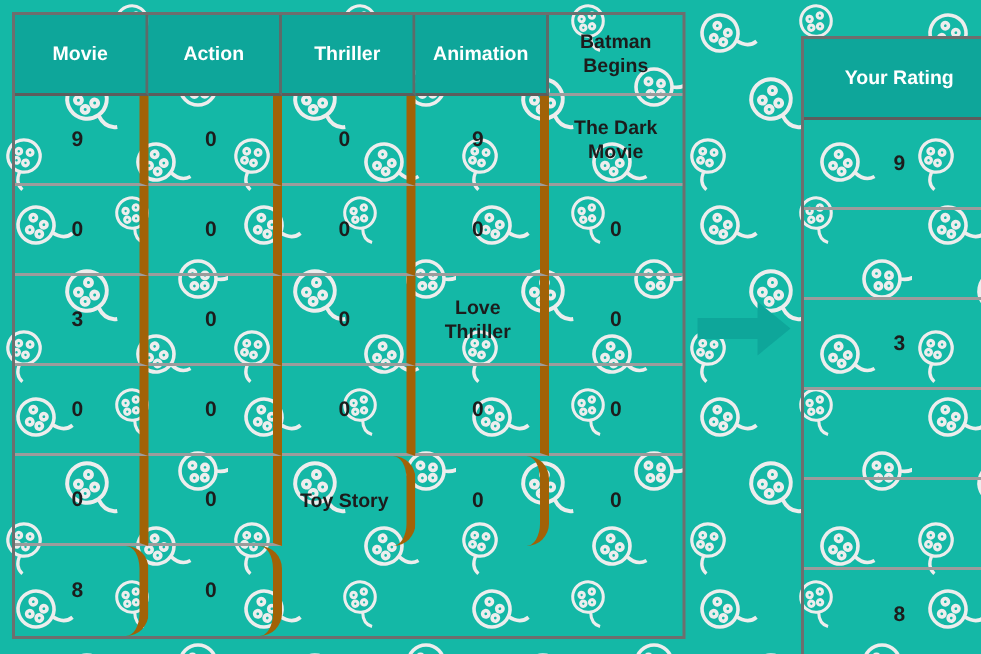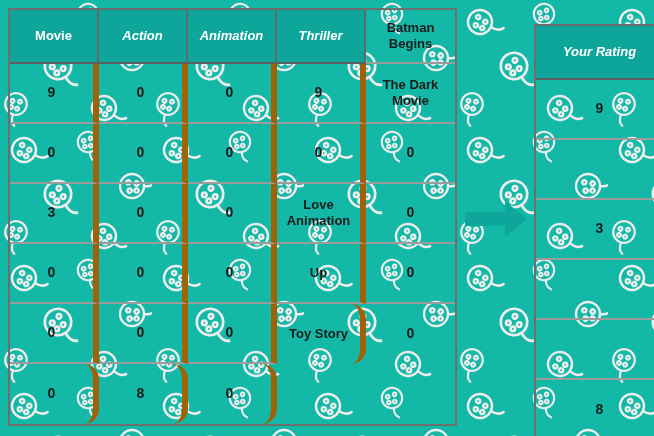--- a/index.html
+++ b/index.html
@@ -37,21 +37,21 @@
   }
   .ltable .cell:nth-child(5n){border-right:none;}
   .ltable .cell:nth-last-child(-n+5){border-bottom:none;border-radius:15px;}
   .hcell{
     background:#0EA69A;
     color:#ffffff;
     font-size:13px;
     border-right:2px solid #5d6b69;
     border-bottom:2px solid #5d5d5d;
   }
-  .hcell.genre{font-style:italic;}
+  .hcell.genre{}
   .num{font-size:14px;}
 
   
   .rtable{
     position:absolute;left:534px;top:24px;width:131px;
     display:grid;
     grid-template-columns:1fr;
     grid-template-rows:54px repeat(6,60px);
     border:2px solid #6e6e6e;
     box-sizing:border-box;
@@ -87,47 +87,46 @@
         <use href="#reel" transform="translate(104,108) rotate(-10)"></use>
       </pattern>
     </defs>
     <rect x="0" y="0" width="654" height="436" fill="url(#reelpat)"></rect>
   </svg>
 
   <div class="ltable">
 
     <div class="cell hcell">Movie</div>
     <div class="cell hcell genre">Action</div>
+    <div class="cell hcell genre">Thriller</div>
     <div class="cell hcell genre">Animation</div>
-    <div class="cell hcell genre">Thriller</div>
 
     <div class="cell">Batman Begins</div>
     <div class="cell num">9</div>
     <div class="cell num">0</div>
     <div class="cell num">0</div>
     <div class="cell num">9</div>
 
     <div class="cell">The Dark Movie</div>
     <div class="cell num">0</div>
     <div class="cell num">0</div>
     <div class="cell num">0</div>
     <div class="cell num">0</div>
 
     <div class="cell num">0</div>
     <div class="cell num">3</div>
     <div class="cell num">0</div>
     <div class="cell num">0</div>
 
-    <div class="cell">Love Animation</div>
+    <div class="cell">Love Thriller</div>
     <div class="cell num">0</div>
     <div class="cell num">0</div>
     <div class="cell num">0</div>
     <div class="cell num">0</div>
 
-    <div class="cell">Up</div>
     <div class="cell num">0</div>
     <div class="cell num">0</div>
     <div class="cell num">0</div>
     <div class="cell num">0</div>
 
     <div class="cell">Toy Story</div>
     <div class="cell num">0</div>
     <div class="cell num">0</div>
     <div class="cell num">8</div>
     <div class="cell num">0</div>

